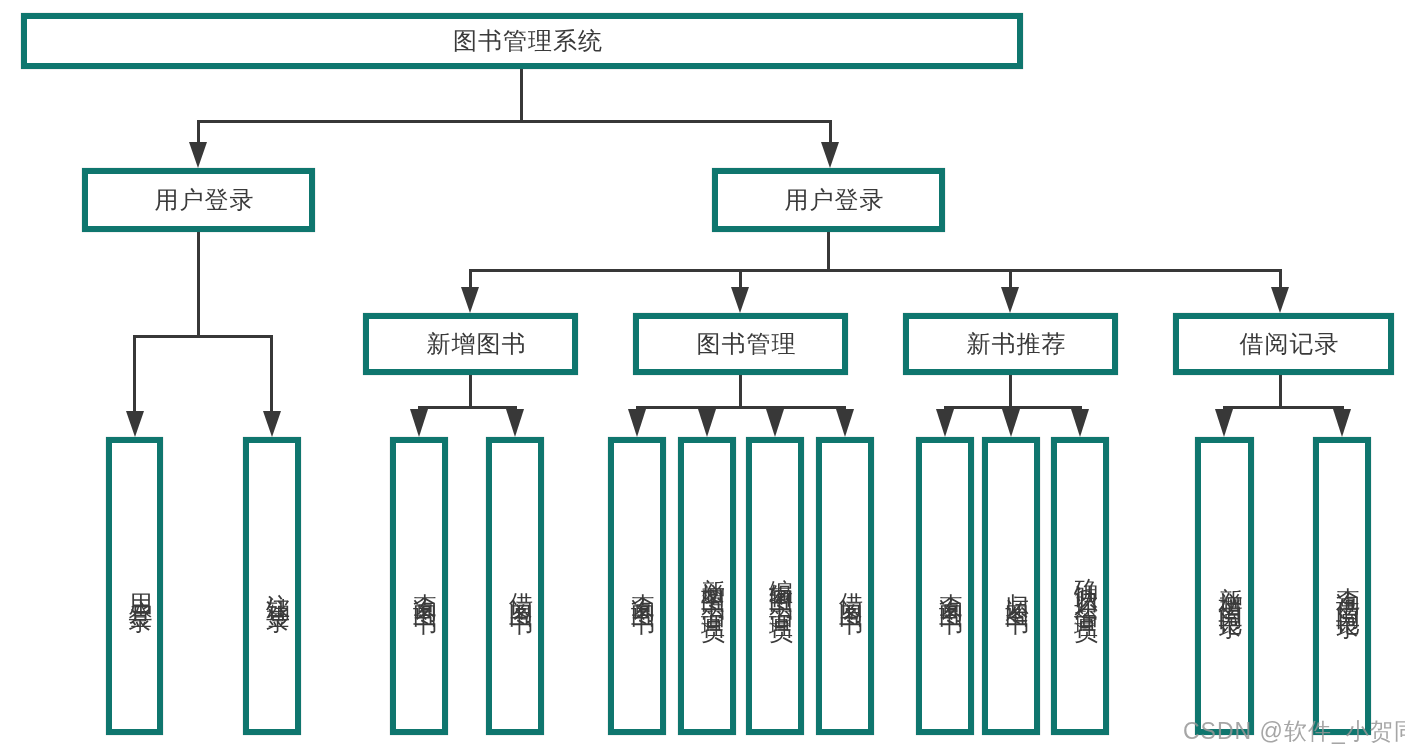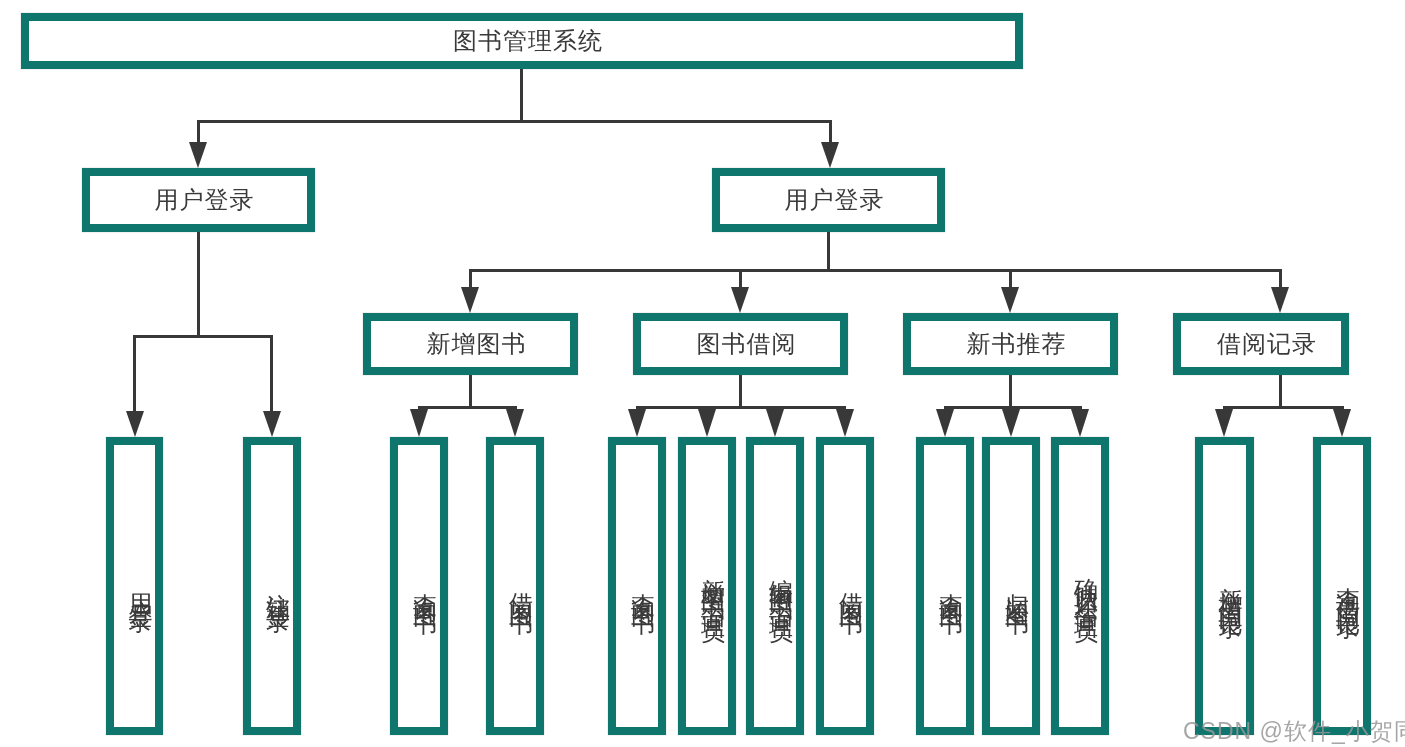--- a/index.html
+++ b/index.html
@@ -3,21 +3,21 @@
 <meta charset="utf-8">
 <style>
   html,body{margin:0;padding:0;background:#ffffff;}
   .canvas{
     position:relative;width:1405px;height:747px;background:#ffffff;
     font-family:"Liberation Sans","DejaVu Sans",sans-serif;color:#333333;
     overflow:hidden;
   }
   .box{
     position:absolute;box-sizing:border-box;background:#ffffff;
-    border:8px solid #0f766e;display:flex;align-items:center;justify-content:center;
+    border:6px solid #0f766e;display:flex;align-items:center;justify-content:center;
     font-size:24px;letter-spacing:1px;color:#3a3a3a;
     box-shadow:0 0 1px rgba(120,120,120,.6);
     padding-left:12px;
   }
   .vbox{font-size:24px;}
   .vbox span{
     writing-mode:vertical-rl;text-orientation:mixed;letter-spacing:6px;
     line-height:1;white-space:nowrap;
   }
   .hline,.vline{position:absolute;background:#383838;}
@@ -72,26 +72,26 @@
   <div class="vline" style="left:1279px;top:269px;height:22px;"></div>
   <div class="ah" style="left:461px;top:287px;"></div>
   <div class="ah" style="left:731px;top:287px;"></div>
   <div class="ah" style="left:1001px;top:287px;"></div>
   <div class="ah" style="left:1271px;top:287px;"></div>
 
   <div class="box" style="left:363px;top:313px;width:215px;height:62px;">
     <span>新增图书</span>
   </div>
   <div class="box" style="left:633px;top:313px;width:215px;height:62px;">
-    <span>图书借阅</span>
+    <span>图书管理</span>
   </div>
   <div class="box" style="left:903px;top:313px;width:215px;height:62px;">
     <span>新书推荐</span>
   </div>
-  <div class="box" style="left:1173px;top:313px;width:176px;height:62px;">
+  <div class="box" style="left:1173px;top:313px;width:221px;height:62px;">
     <span>借阅记录</span>
   </div>
 
   <div class="vline" style="left:469px;top:375px;height:34px;"></div>
   <div class="hline" style="left:418px;top:406px;width:99px;"></div>
   <div class="ah tall" style="left:410px;top:409px;"></div>
   <div class="ah tall" style="left:506px;top:409px;"></div>
 
   <div class="vline" style="left:739px;top:375px;height:34px;"></div>
   <div class="hline" style="left:636px;top:406px;width:210px;"></div>

